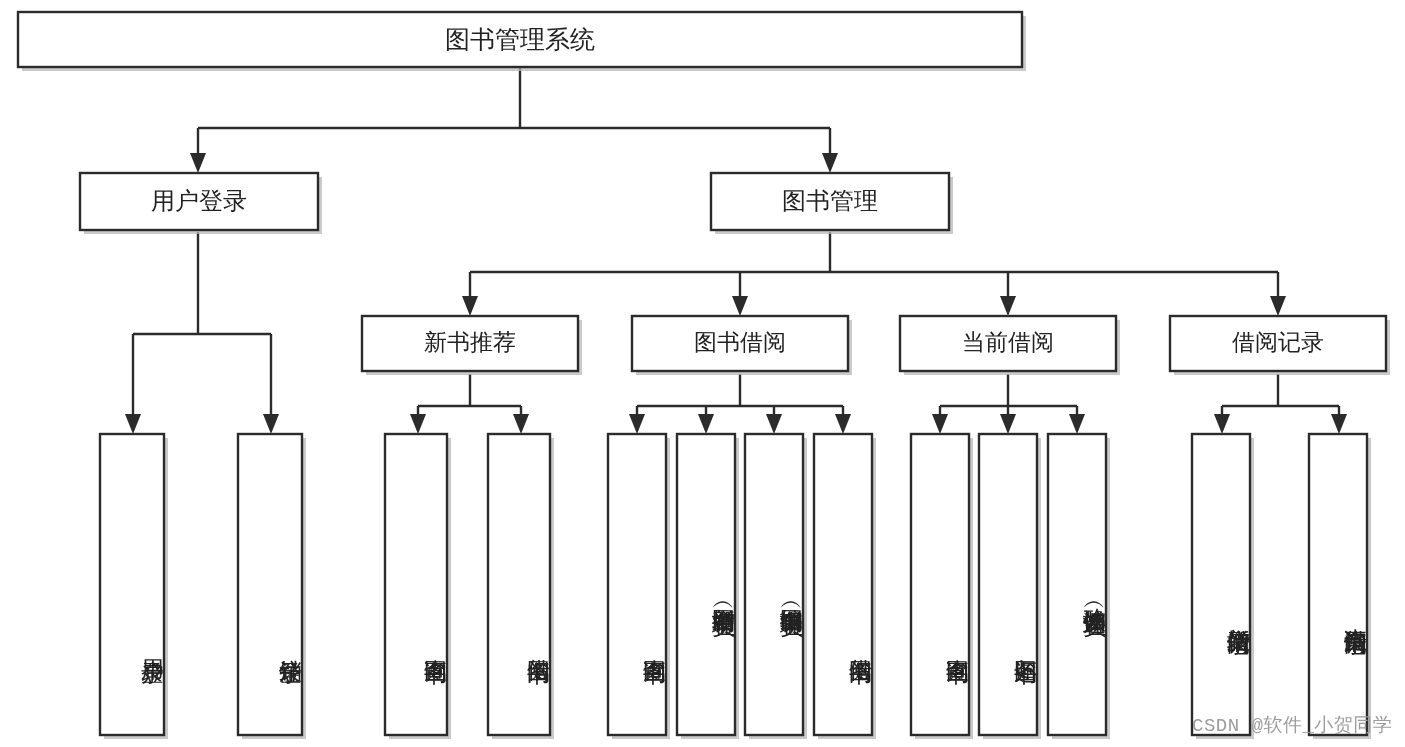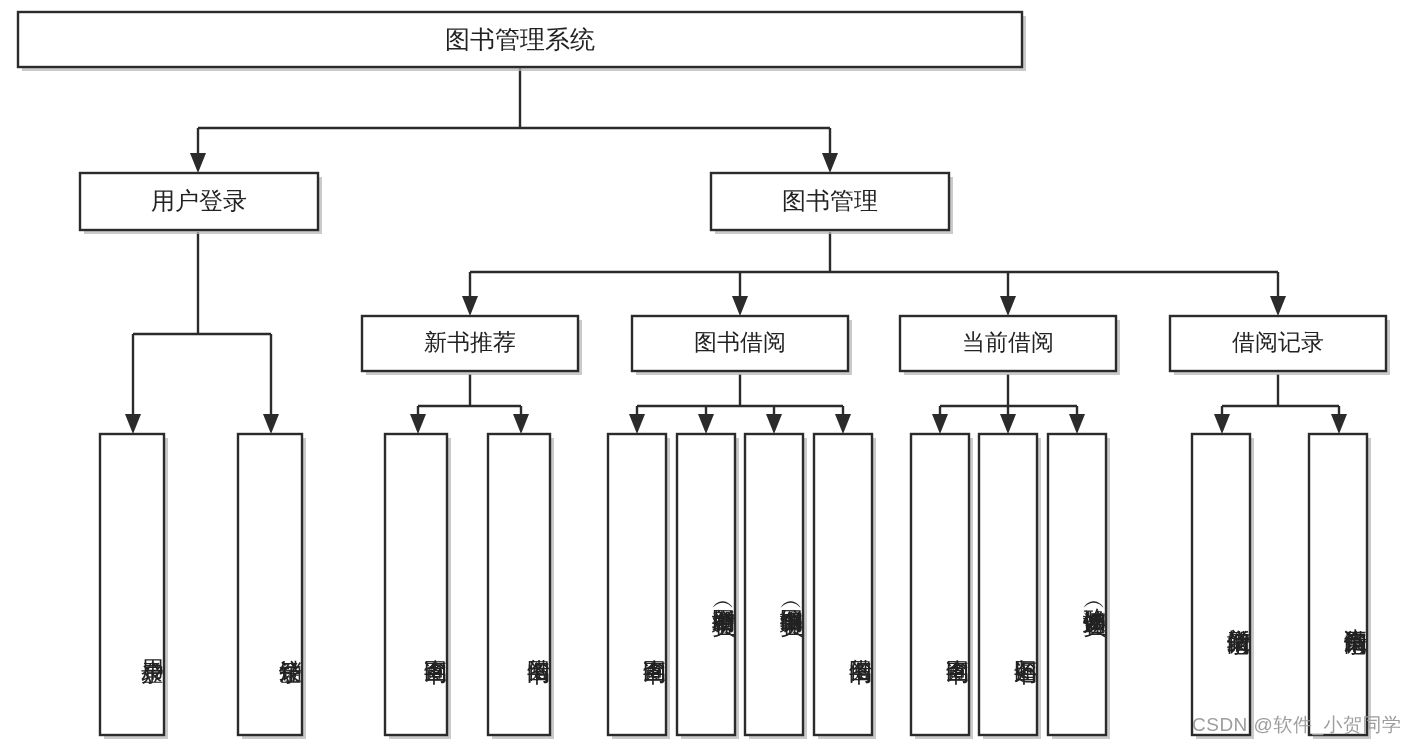--- a/index.html
+++ b/index.html
@@ -68,21 +68,21 @@
     white-space: nowrap;
     pointer-events: none;
     display: flex;
     align-items: flex-start;
     justify-content: center;
   }
   .watermark {
     position: absolute;
     left: 1192px;
     top: 712px;
-    font-family: Liberation Sans, sans-serif;
+    font-family: Liberation Mono, monospace;
     font-size: 19px;
     color: #9d9d9d;
     white-space: nowrap;
     letter-spacing: 0.5px;
   }
 </style>
 </head>
 <body>
 
 <div id="diagram-root">

